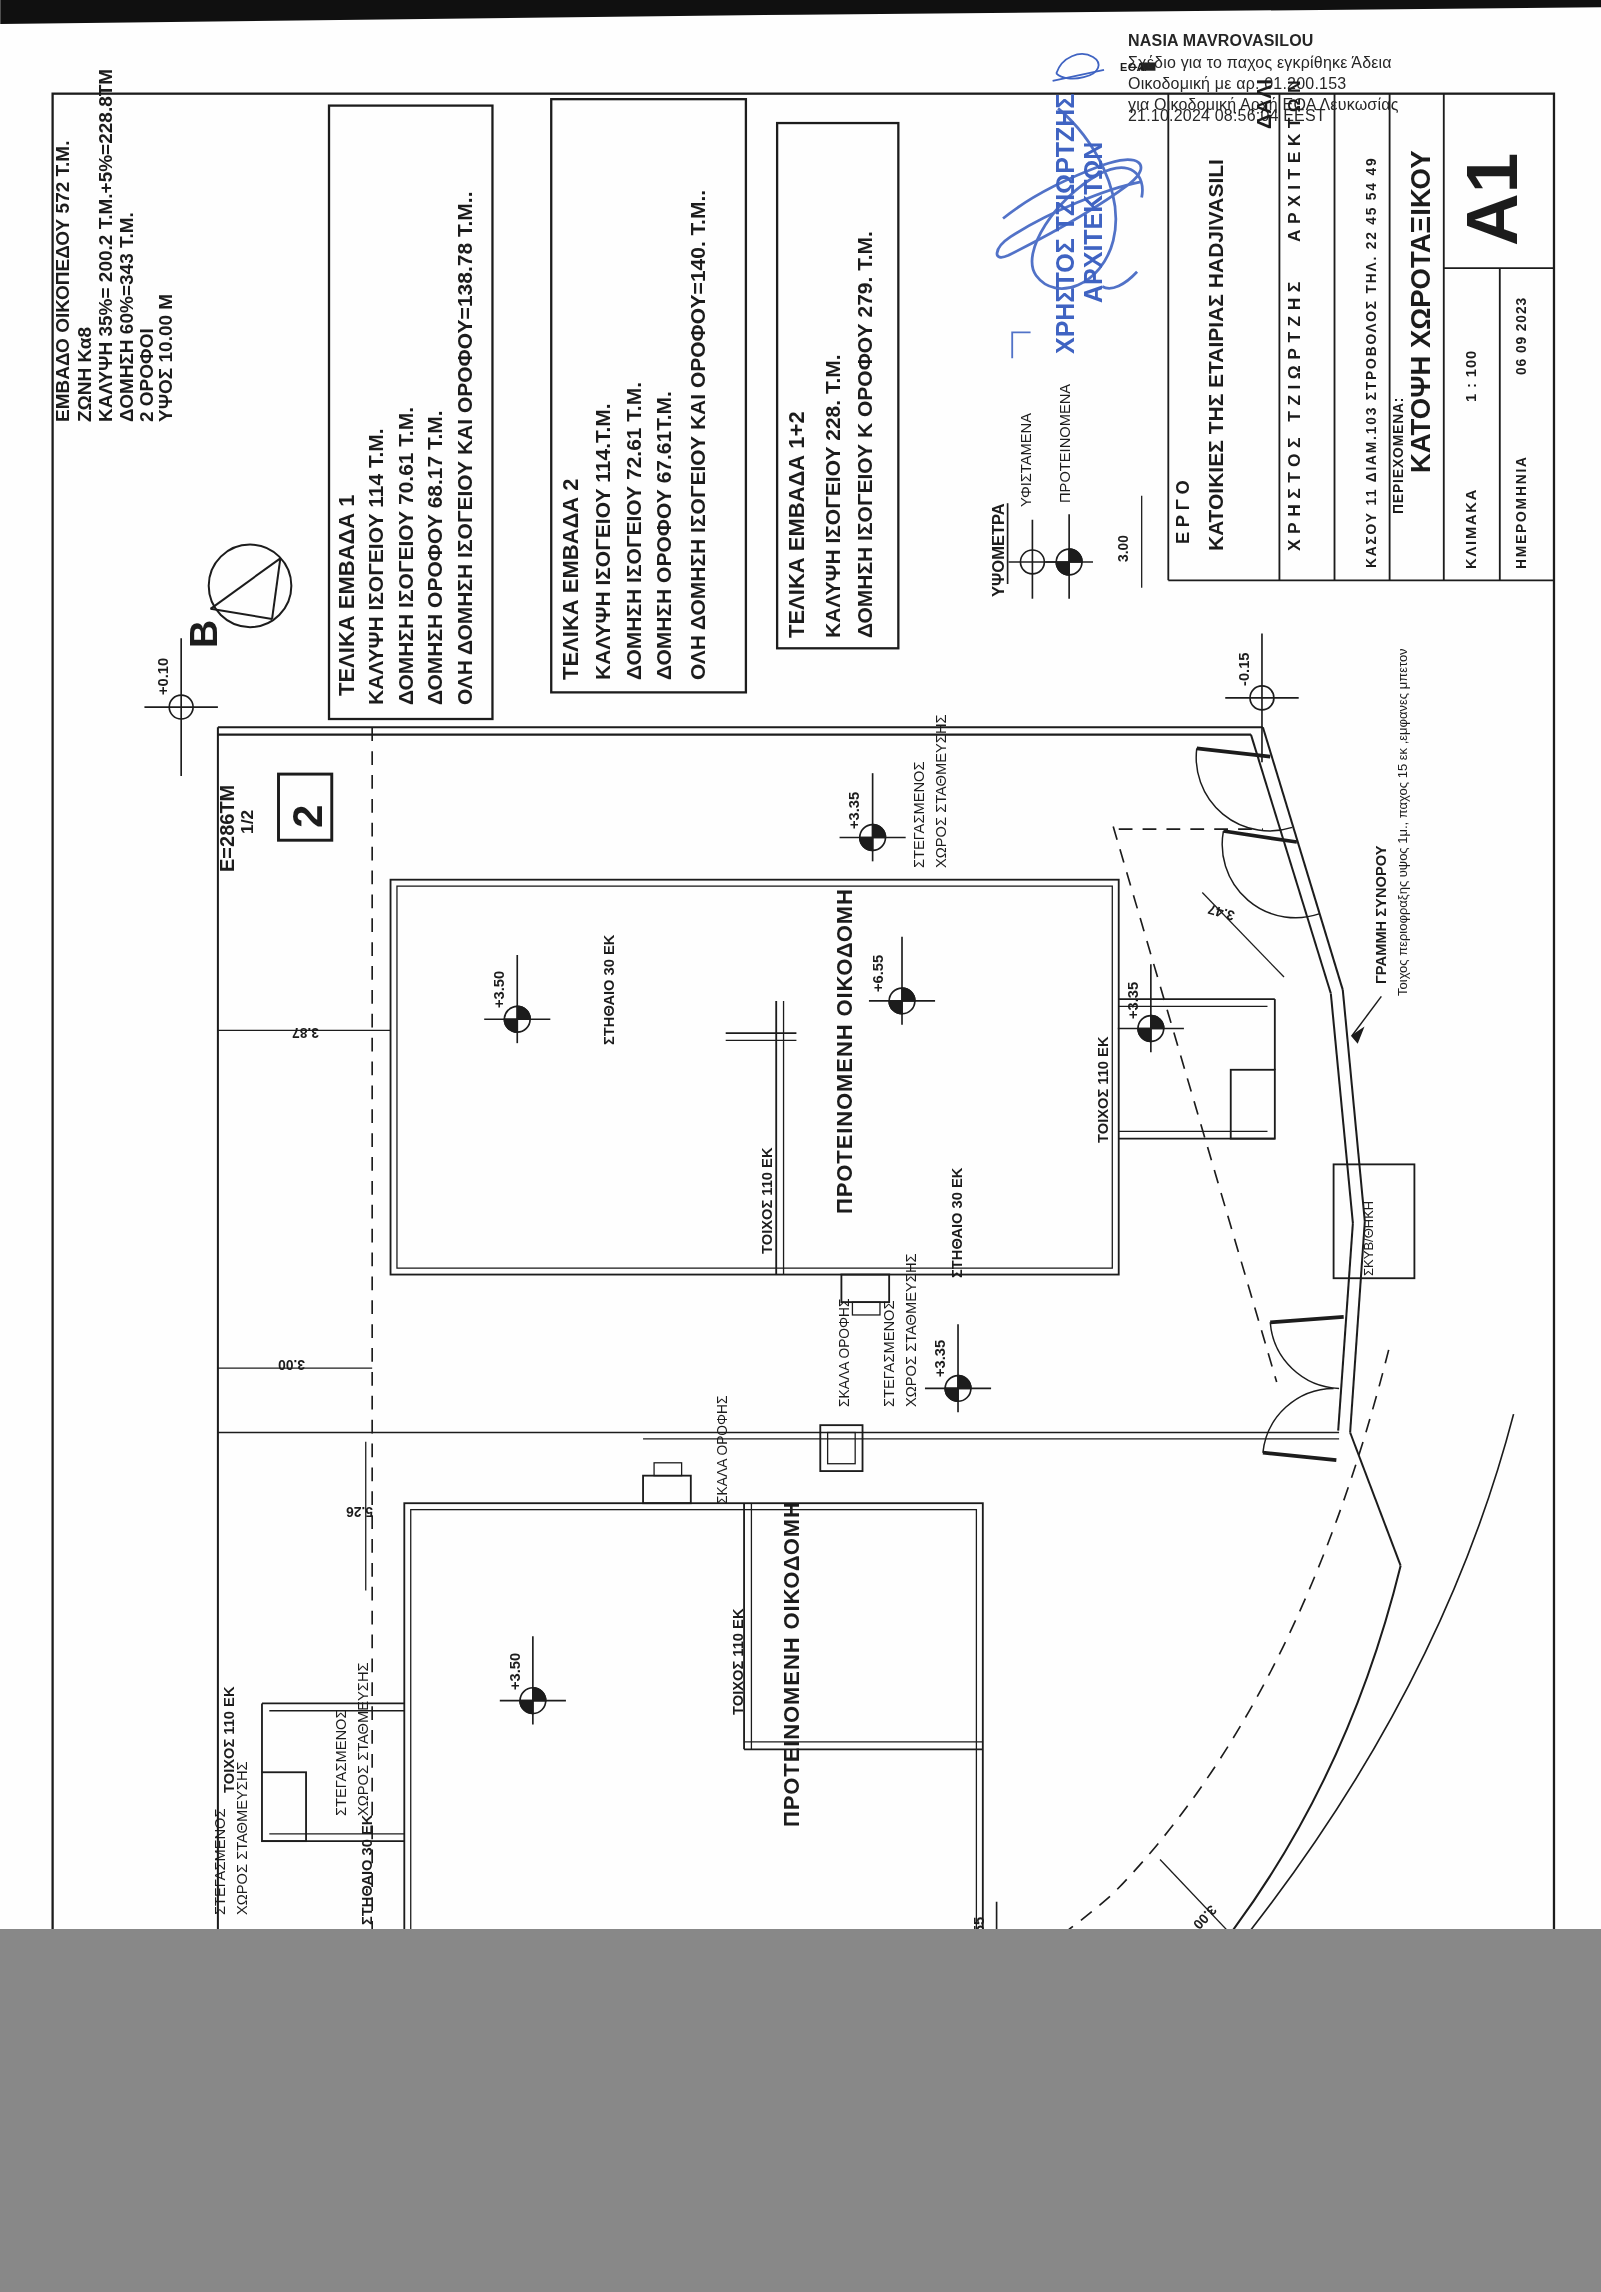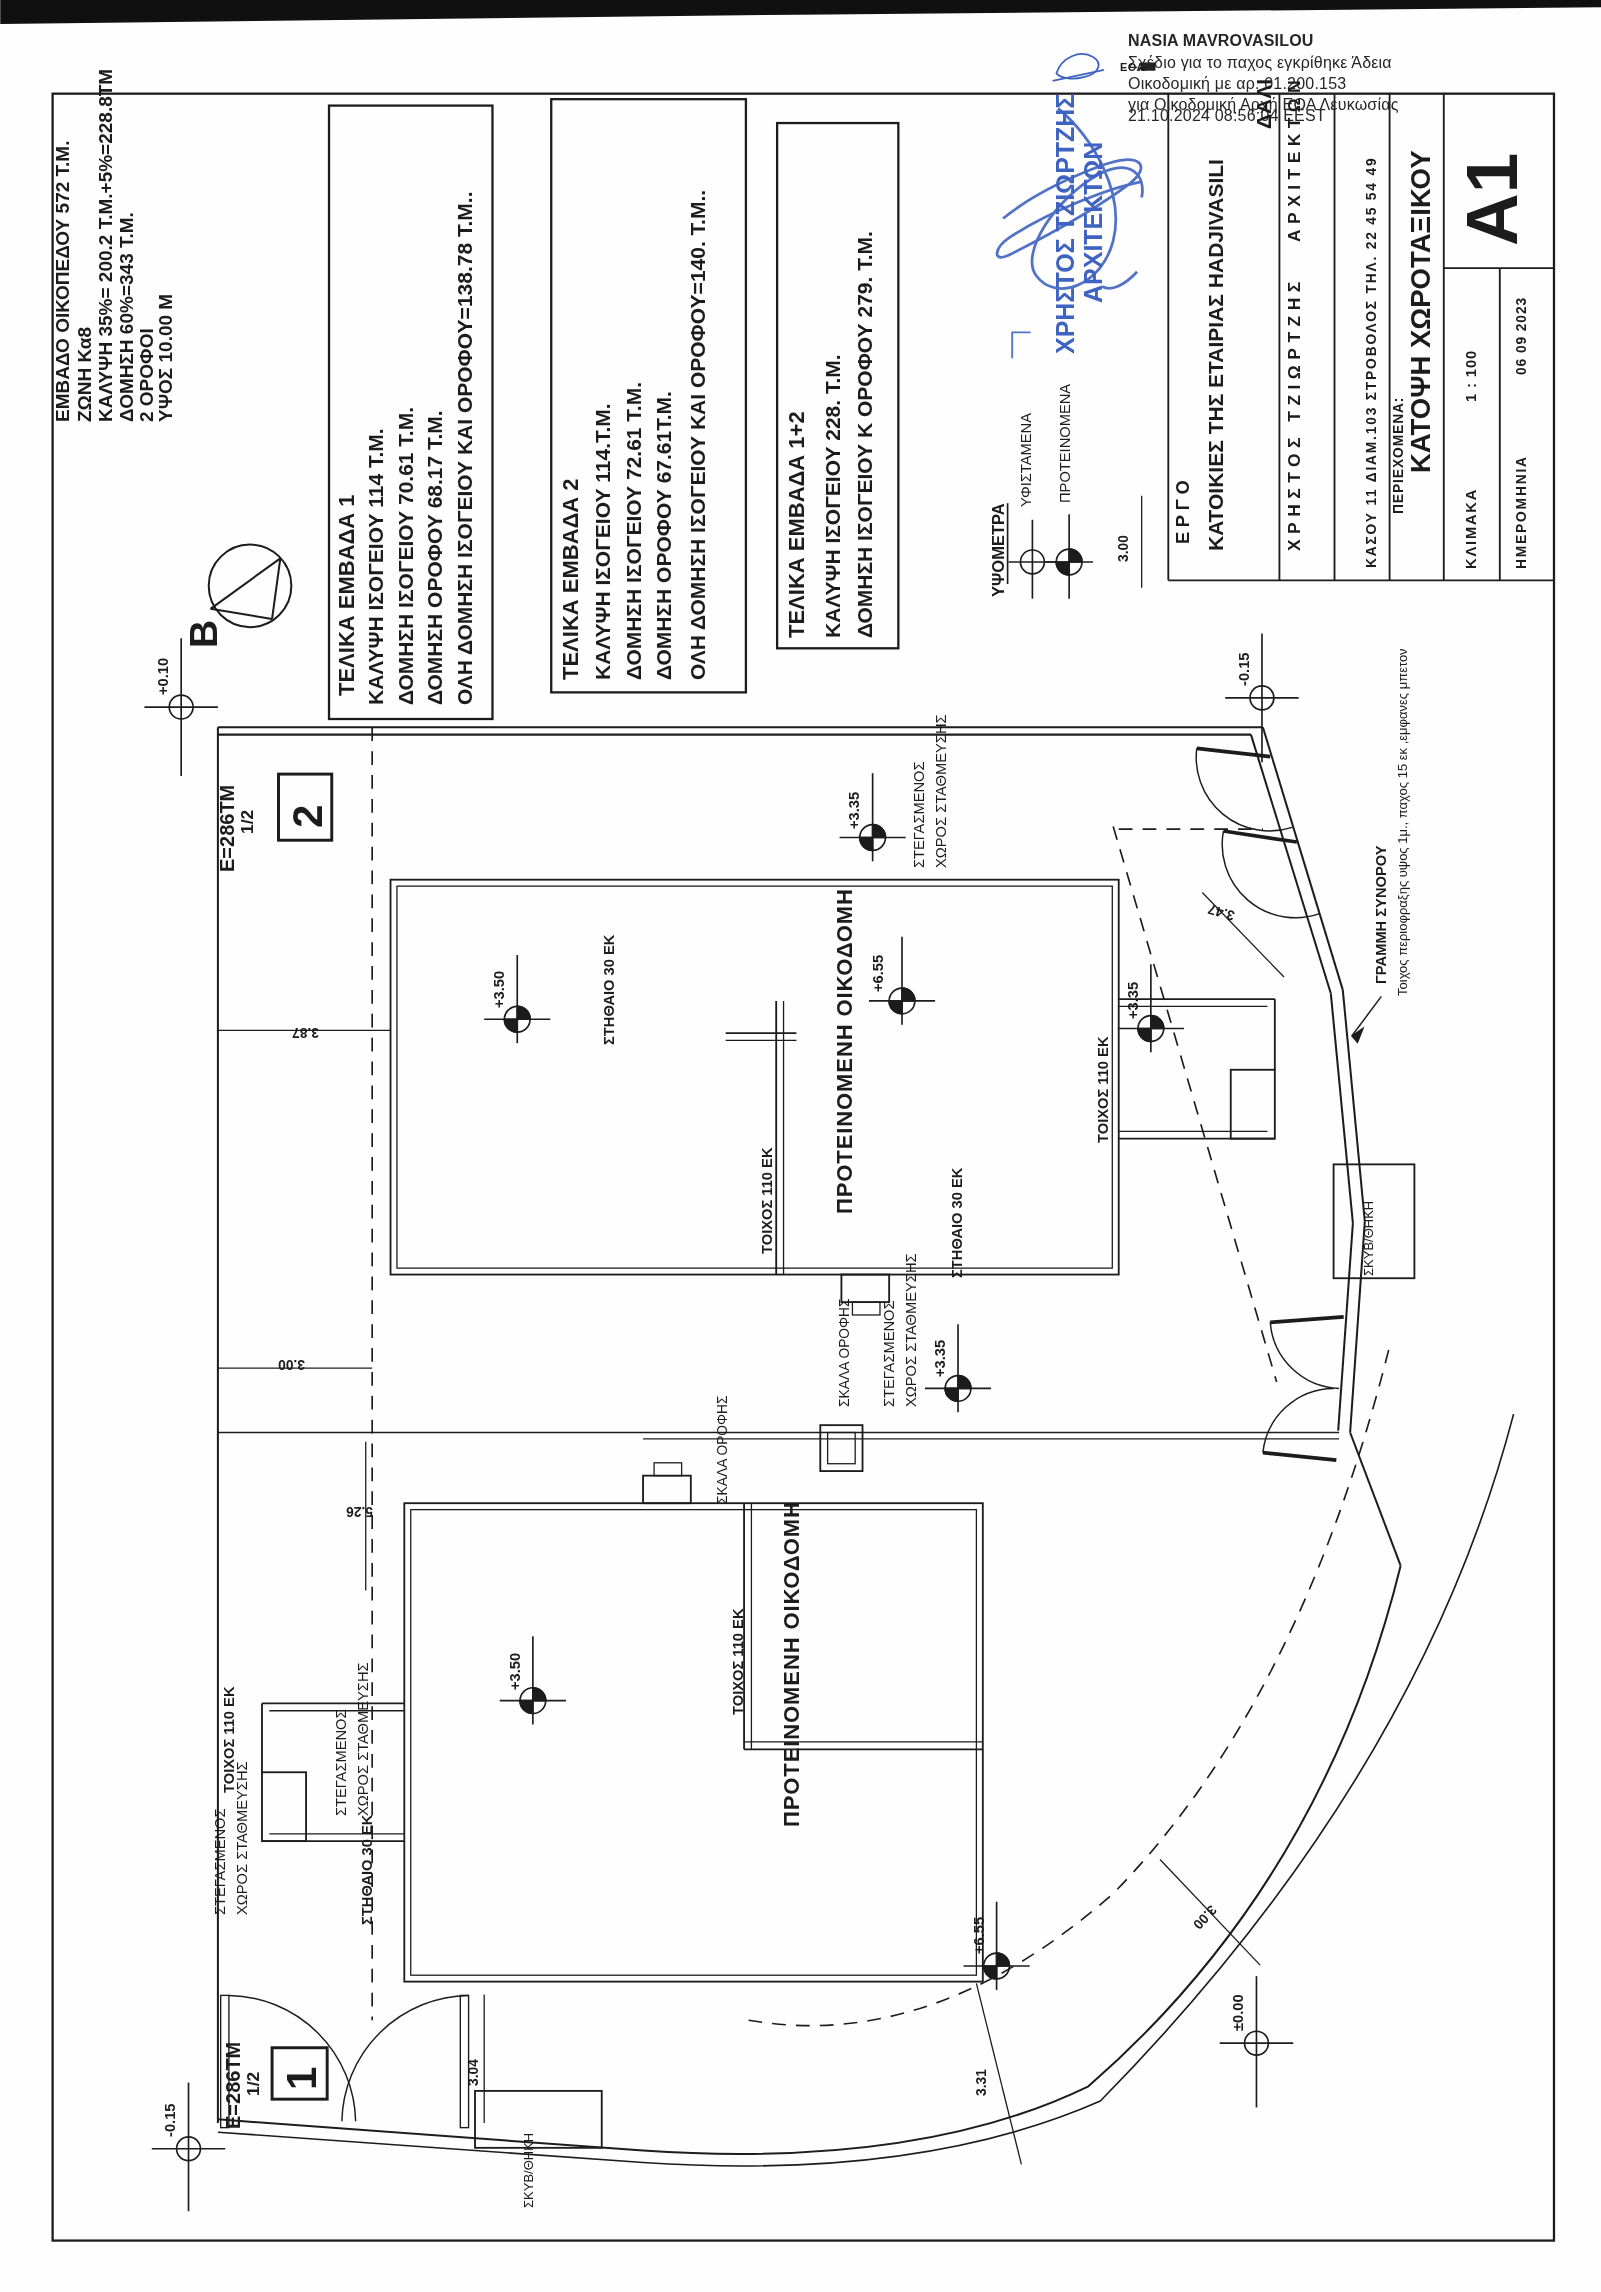--- a/index.html
+++ b/index.html
@@ -1,16 +1,16 @@
 <!DOCTYPE html>
 <html style="font-size:14.7px"><head>
 <meta charset="utf-8">
 <style>
   html,body{margin:0;padding:0;background:#888;}
-  #page{position:relative;width:1602px;height:2292px;background:#fefefe;overflow:hidden;
+  #page{position:relative;width:1602px;height:1929px;background:#fefefe;overflow:hidden;
         font-family:"Liberation Sans","DejaVu Sans",sans-serif;color:#1c1c1c;}
   .lbl{position:absolute;white-space:nowrap;color:#1c1c1c;line-height:1;}
   .v{transform:rotate(-90deg);transform-origin:0 0;}
   .r180{transform:rotate(180deg);text-align:center;}
   .b{font-weight:700;}
   .sb{font-weight:600;}
   .sig{font-size:16px;color:#262626;letter-spacing:0.2px;}
   .blue{color:#3f63c2;}
   svg{position:absolute;left:0;top:0;}
 </style>

